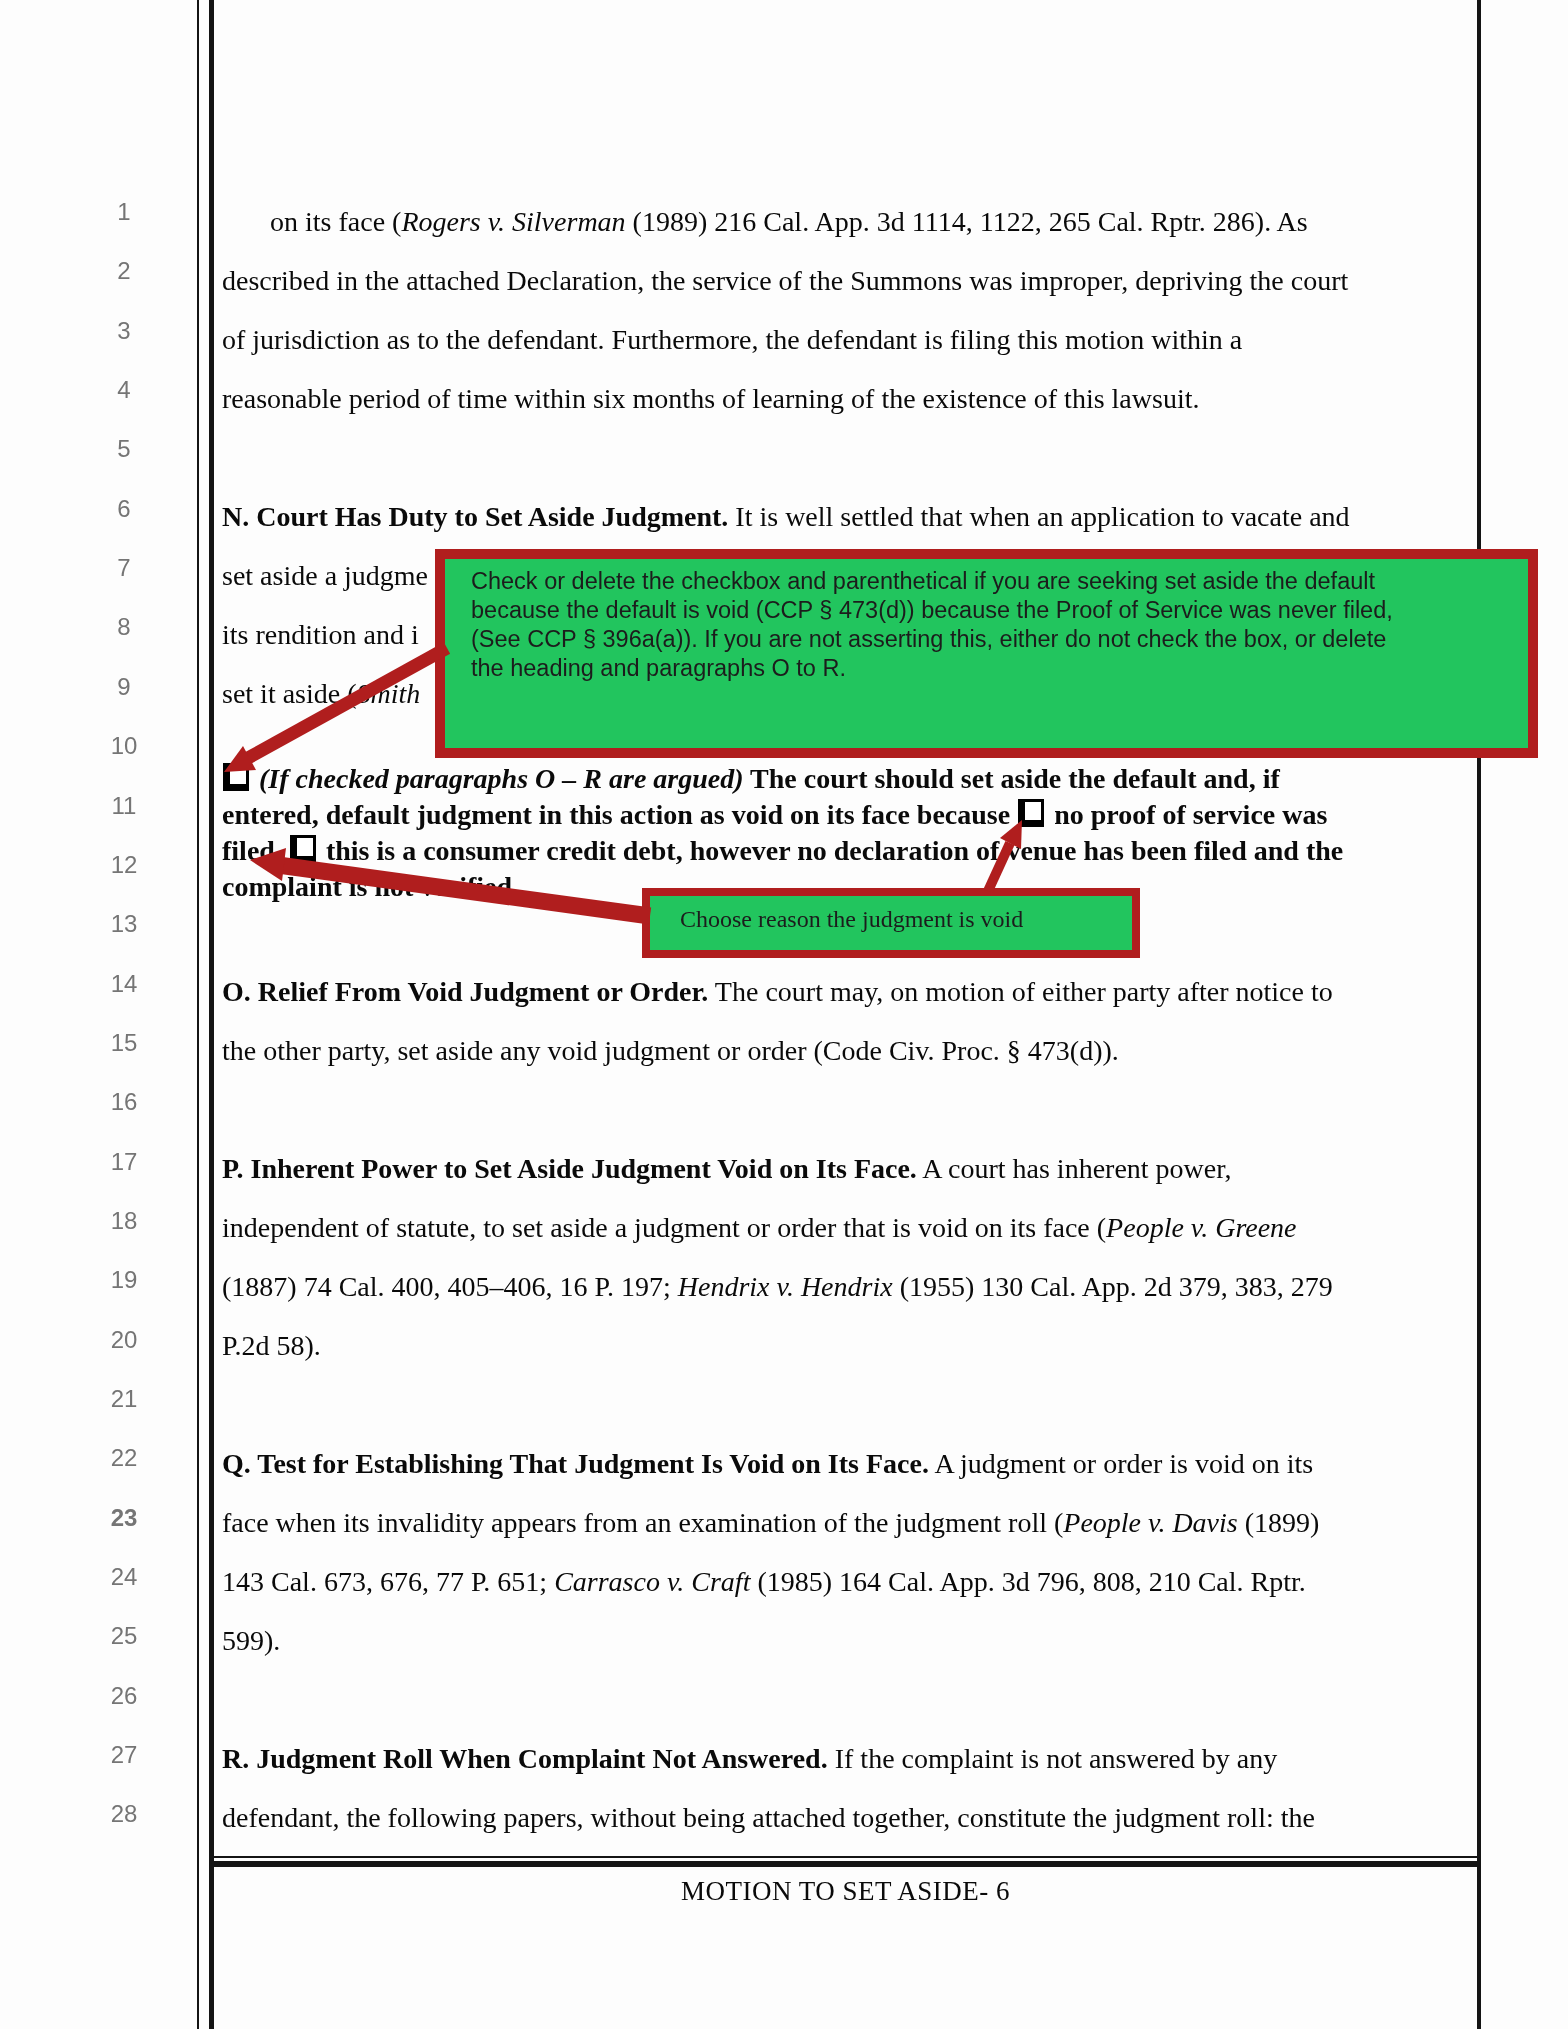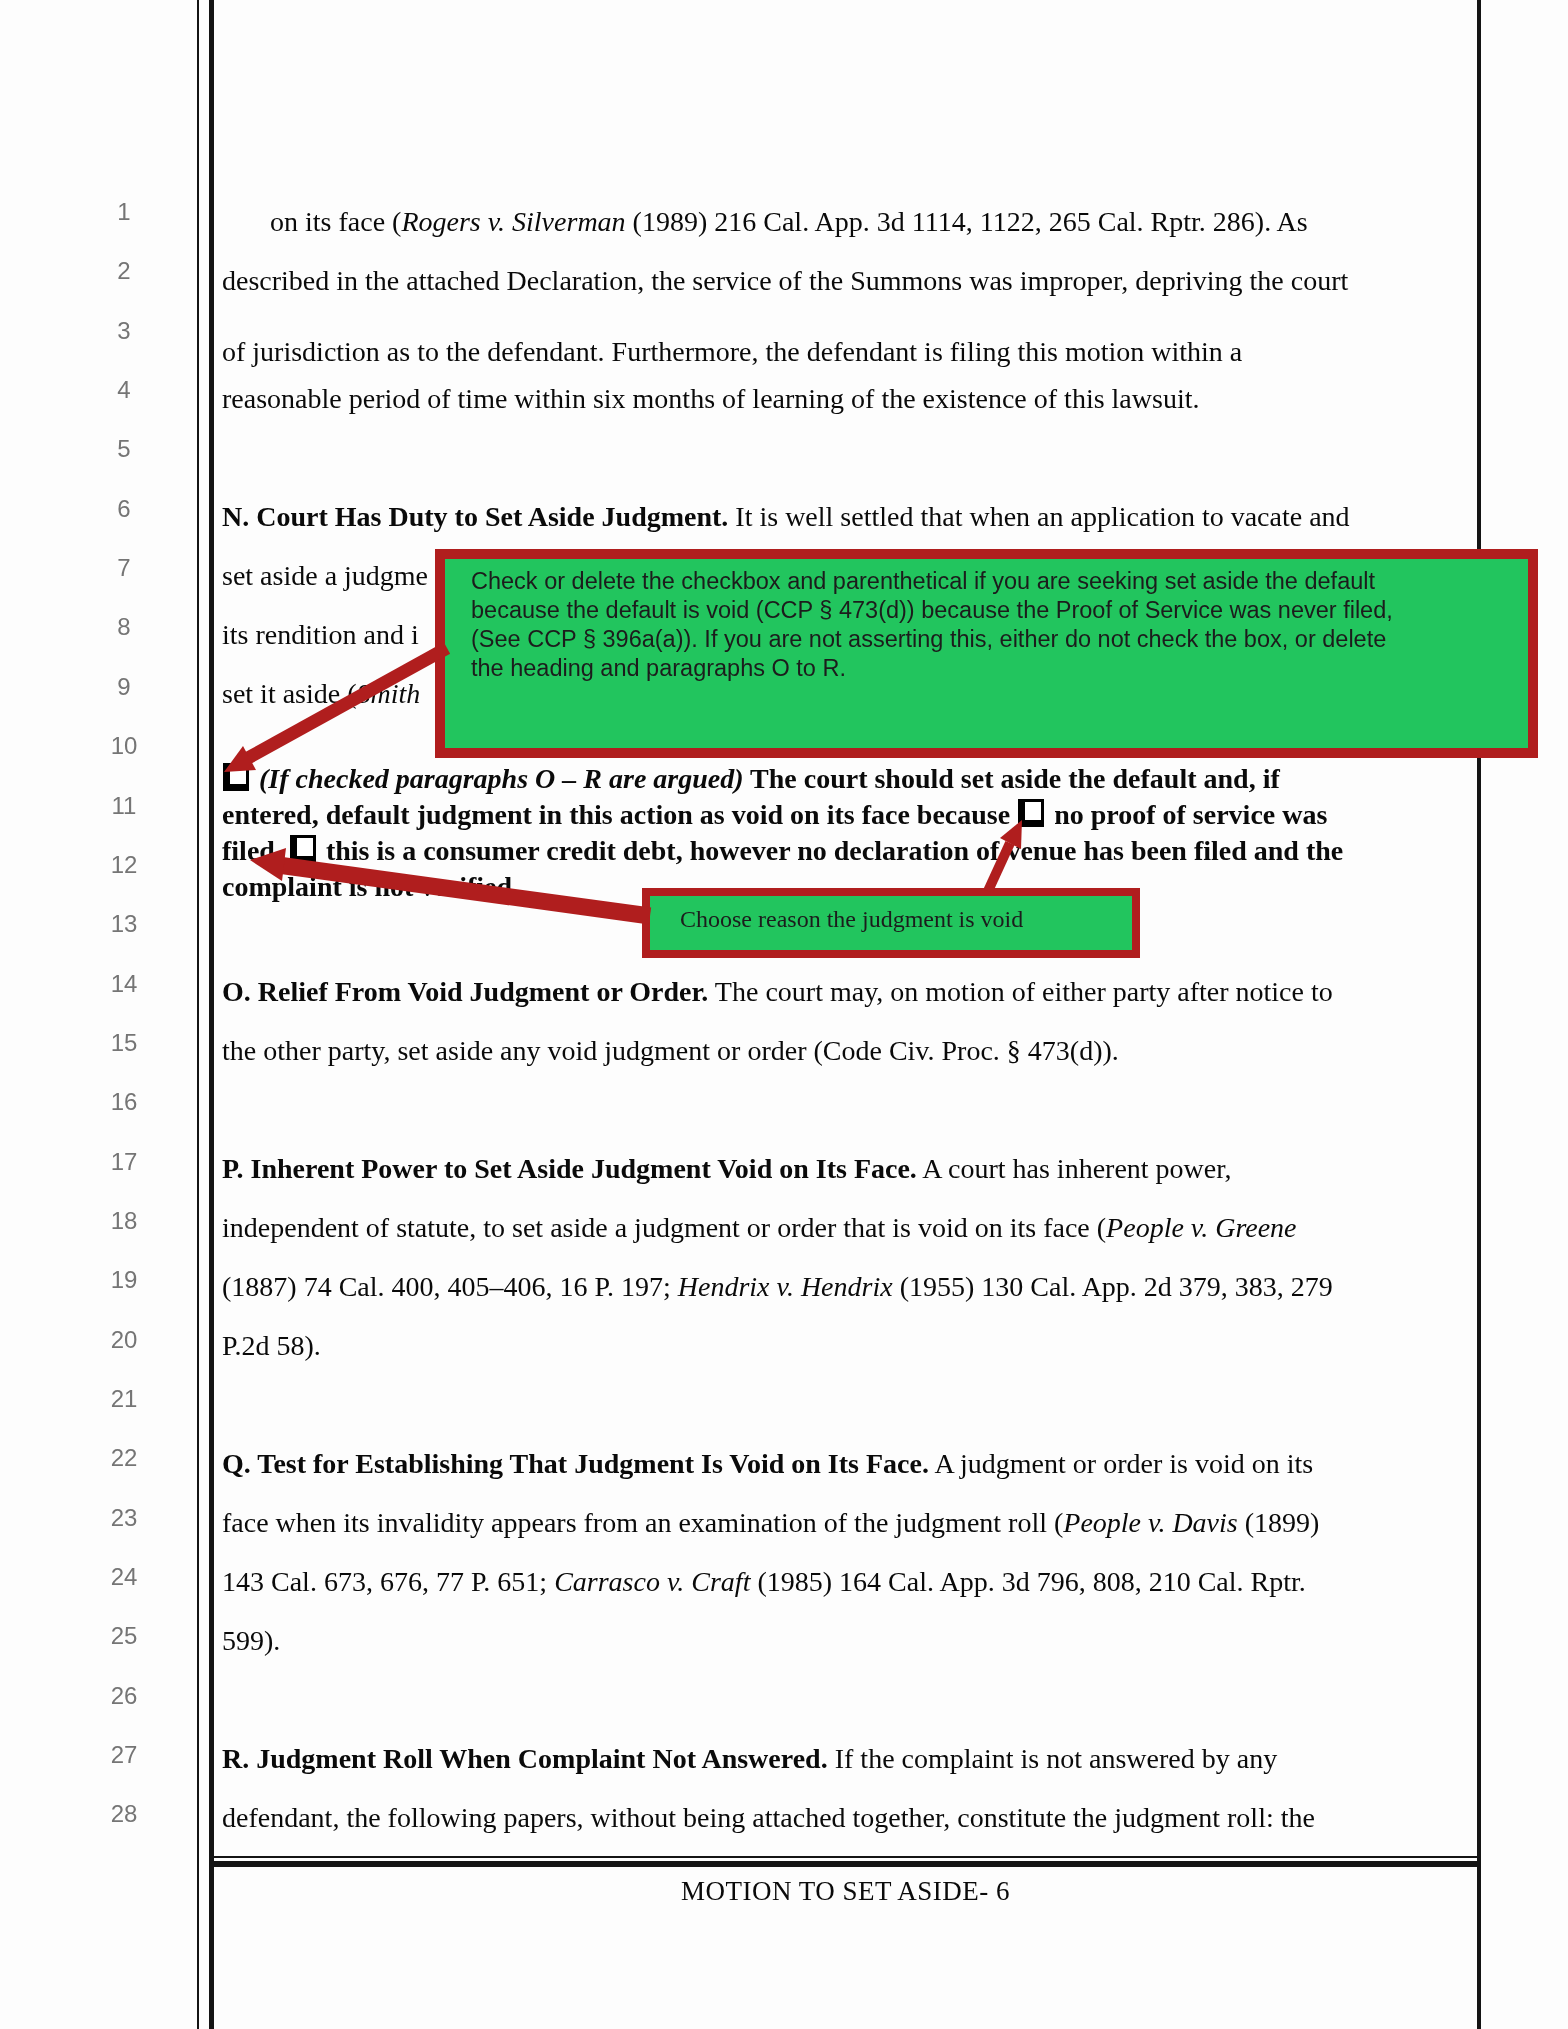--- a/index.html
+++ b/index.html
@@ -61,32 +61,32 @@
       <div class="lnum" style="top: 910.2px;">13</div>
       <div class="lnum" style="top: 969.55px;">14</div>
       <div class="lnum" style="top: 1028.9px;">15</div>
       <div class="lnum" style="top: 1088.25px;">16</div>
       <div class="lnum" style="top: 1147.6px;">17</div>
       <div class="lnum" style="top: 1206.95px;">18</div>
       <div class="lnum" style="top: 1266.3px;">19</div>
       <div class="lnum" style="top: 1325.65px;">20</div>
       <div class="lnum" style="top: 1385px;">21</div>
       <div class="lnum" style="top: 1444.35px;">22</div>
-      <div class="lnum" style="top: 1503.7px;">23</div>
+      <div class="lnum" style="top: 1503.7px; font-weight: bold;">23</div>
       <div class="lnum" style="top: 1563.05px;">24</div>
       <div class="lnum" style="top: 1622.4px;">25</div>
       <div class="lnum" style="top: 1681.75px;">26</div>
       <div class="lnum" style="top: 1741.1px;">27</div>
       <div class="lnum" style="top: 1800.45px;">28</div>
     </div>
 
   <div id="text-lines">
       <div class="tline" style="top: 205px; margin-left: 48px;"><span>on its face (</span><span class="it">Rogers v. Silverman</span><span> (1989) 216 Cal. App. 3d 1114, 1122, 265 Cal. Rptr. 286). As</span></div>
       <div class="tline" style="top: 264px;"><span>described in the attached Declaration, the service of the Summons was improper, depriving the court</span></div>
-      <div class="tline" style="top: 323px; margin-top: 12px;"><span>of jurisdiction as to the defendant. Furthermore, the defendant is filing this motion within a</span></div>
+      <div class="tline" style="top: 323px;"><span>of jurisdiction as to the defendant. Furthermore, the defendant is filing this motion within a</span></div>
       <div class="tline" style="top: 382px;"><span>reasonable period of time within six months of learning of the existence of this lawsuit.</span></div>
       <div class="tline" style="top: 500px;"><span class="bd">N. Court Has Duty to Set Aside Judgment.</span><span> It is well settled that when an application to vacate and</span></div>
       <div class="tline" style="top: 559px;"><span>set aside a judgme</span></div>
       <div class="tline" style="top: 618px;"><span>its rendition and i</span></div>
       <div class="tline" style="top: 677px;"><span>set it aside (</span><span class="it">Smith</span></div>
       <div class="tline cbp" style="top: 762px;"><span class="cbx"></span><span> </span><span class="bi">(If checked paragraphs O – R are argued)</span><span> </span><span class="bd">The court should set aside the default and, if</span></div>
       <div class="tline cbp" style="top: 798px;"><span class="bd">entered, default judgment in this action as void on its face because </span><span class="cbx"></span><span class="bd"> no proof of service was</span></div>
       <div class="tline cbp" style="top: 834px;"><span class="bd">filed  </span><span class="cbx"></span><span class="bd"> this is a consumer credit debt, however no declaration of venue has been filed and the</span></div>
       <div class="tline cbp" style="top: 870px;"><span class="bd">complaint is not verified.</span></div>
       <div class="tline" style="top: 975px;"><span class="bd">O. Relief From Void Judgment or Order.</span><span> The court may, on motion of either party after notice to</span></div>

